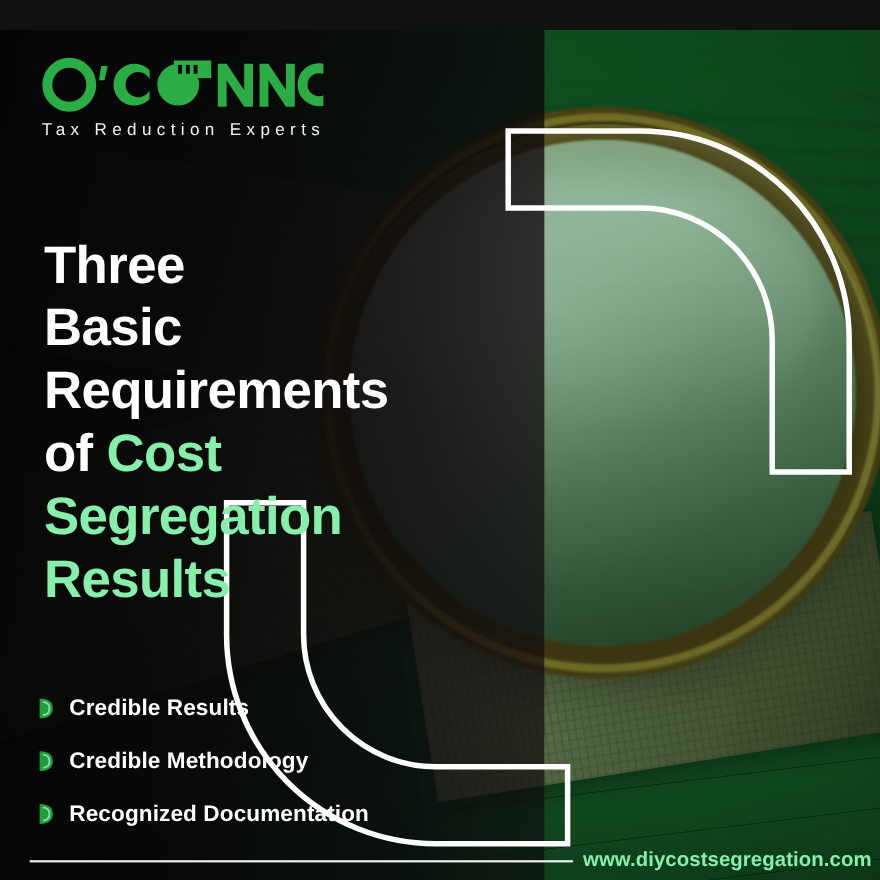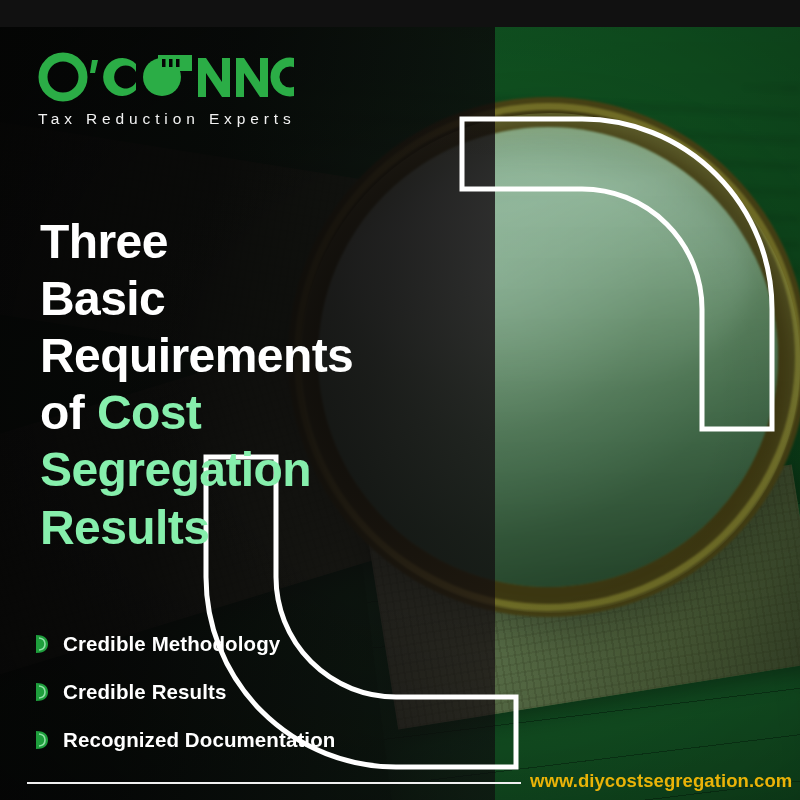--- a/index.html
+++ b/index.html
@@ -179,21 +179,21 @@
   }
 
   
   .footer-rule{
     position:absolute; left:27px; top:755px;
     width:494px; height:2px;
     background:#f0f0f0;
   }
   .footer-url{
     position:absolute; left:530px; top:743px;
-    color:#eab308;
+    color:#86efac;
     font-size:18.5px;
     font-weight:800;
     letter-spacing:.004em;
     white-space:nowrap;
   }
 </style>
 </head>
 <body>
 
 <div class="canvas">
@@ -266,39 +266,39 @@
     </div>
 
     <h1 class="headline">
       <span>Three</span><br>
       <span>Basic Requirements</span><br>
       <span>of </span><span class="accent">Cost Segregation</span><br>
       <span class="accent">Results</span>
     </h1>
 
     <ul class="bullets" style="list-style:none;">
+      <li class="bullet">
+        <svg width="16" height="24" viewBox="0 0 16 24">
+          <path d="M3 3 C 13 3, 15 8, 15 12 C 15 16, 13 21, 3 21 Z" fill="#1E9E3C"></path>
+          <path d="M6 6 C 11 6.5, 12 9, 12 12 C 12 15, 11 17.5, 6 18" fill="none" stroke="#8fe0a4" stroke-width="1.6"></path>
+        </svg>
+        <span class="bullet-label">Credible Results</span>
+      </li>
       <li class="bullet">
         <svg width="16" height="24" viewBox="0 0 16 24">
           <path d="M3 3 C 13 3, 15 8, 15 12 C 15 16, 13 21, 3 21 Z" fill="#1E9E3C"></path>
           <path d="M6 6 C 11 6.5, 12 9, 12 12 C 12 15, 11 17.5, 6 18" fill="none" stroke="#8fe0a4" stroke-width="1.6"></path>
         </svg>
         <span class="bullet-label">Credible Methodology</span>
       </li>
       <li class="bullet">
         <svg width="16" height="24" viewBox="0 0 16 24">
           <path d="M3 3 C 13 3, 15 8, 15 12 C 15 16, 13 21, 3 21 Z" fill="#1E9E3C"></path>
           <path d="M6 6 C 11 6.5, 12 9, 12 12 C 12 15, 11 17.5, 6 18" fill="none" stroke="#8fe0a4" stroke-width="1.6"></path>
         </svg>
-        <span class="bullet-label">Credible Results</span>
-      </li>
-      <li class="bullet">
-        <svg width="16" height="24" viewBox="0 0 16 24">
-          <path d="M3 3 C 13 3, 15 8, 15 12 C 15 16, 13 21, 3 21 Z" fill="#1E9E3C"></path>
-          <path d="M6 6 C 11 6.5, 12 9, 12 12 C 12 15, 11 17.5, 6 18" fill="none" stroke="#8fe0a4" stroke-width="1.6"></path>
-        </svg>
         <span class="bullet-label">Recognized Documentation</span>
       </li>
     </ul>
 
     <div class="footer-rule"></div>
     <div class="footer-url">www.diycostsegregation.com</div>
 
   </div>
 </div>
 

